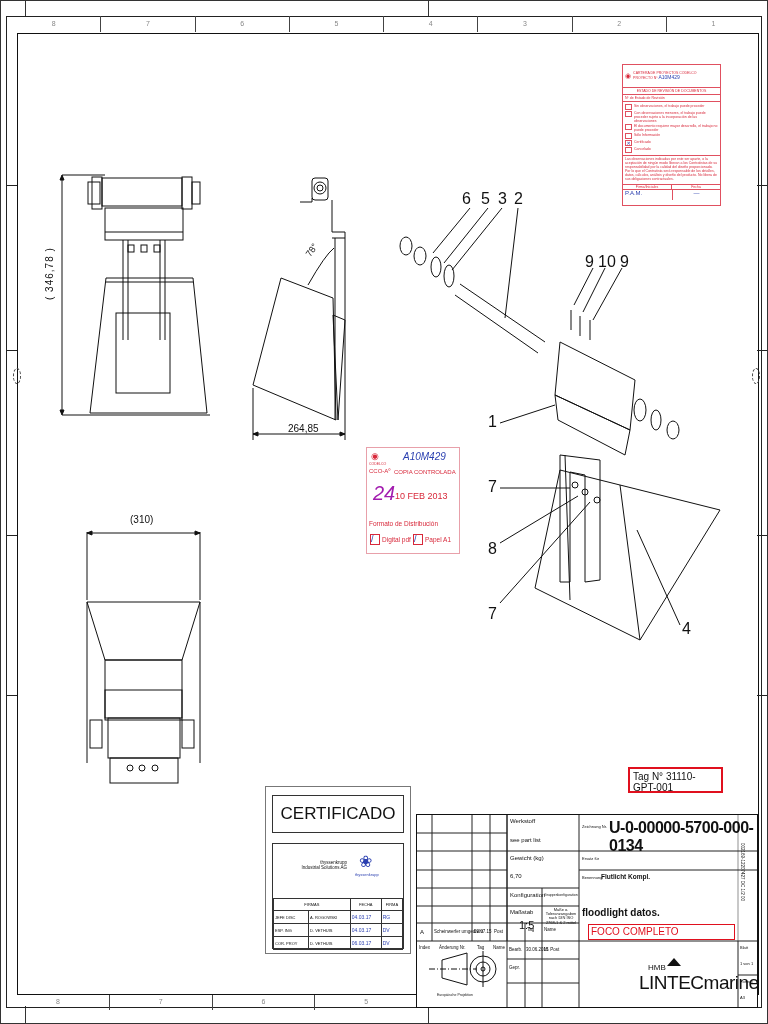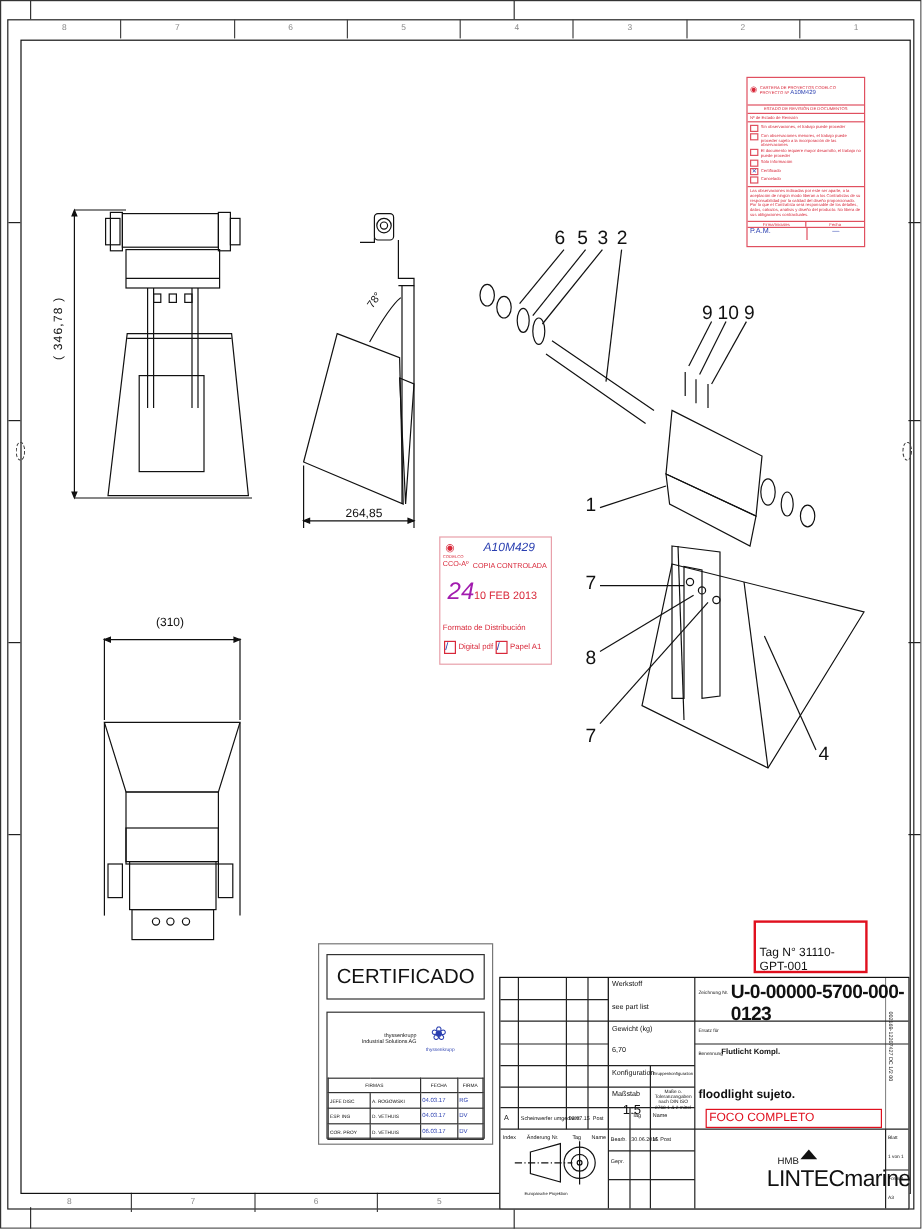--- a/index.html
+++ b/index.html
@@ -235,21 +235,21 @@
   <div class="abs" style="left:3px;top:86px;display:flex;align-items:center;gap:2px">
     <span style="width:8px;height:9px;border:1px solid #d8283a;color:#2a3fb0;font-size:9px;line-height:8px">/</span>
     <span style="font-size:6.5px">Digital pdf</span>
   </div>
   <div class="abs" style="left:46px;top:86px;display:flex;align-items:center;gap:2px">
     <span style="width:8px;height:9px;border:1px solid #d8283a;color:#2a3fb0;font-size:9px;line-height:8px">/</span>
     <span style="font-size:6.5px">Papel A1</span>
   </div>
 </div>
 
-<div class="abs" style="left:628px;top:767px;width:95px;height:26px;border:2px solid #e0101e;font-size:10px;padding:20px 3px;box-sizing:border-box">Tag N° 31110-GPT-001</div>
+<div class="abs" style="left:628px;top:767px;width:95px;height:26px;border:2px solid #e0101e;font-size:10px;padding:2px 3px;box-sizing:border-box">Tag N° 31110-GPT-001</div>
 
 <div class="abs" style="left:265px;top:786px;width:144px;height:166px;border:1px solid #777;background:#fff">
   <div class="abs" style="left:6px;top:8px;width:130px;height:36px;border:1px solid #333;font-size:17px;text-align:center;line-height:36px">CERTIFICADO</div>
   <div class="abs" style="left:6px;top:56px;width:130px;height:104px;border:1px solid #333">
     <div class="abs" style="left:14px;top:16px;font-size:4.5px;text-align:right;width:60px">
       <div>thyssenkrupp</div>
       <div>Industrial Solutions AG</div>
     </div>
     <div class="abs" style="left:86px;top:8px;font-size:16px;color:#2a3fb0">❀</div>
     <div class="abs" style="left:82px;top:28px;font-size:4px;color:#2a3fb0">thyssenkrupp</div>
@@ -345,25 +345,25 @@
   <div class="abs" style="left:76px;top:130px;font-size:4.5px">Name</div>
   <div class="abs" style="left:110px;top:112px;font-size:4.5px">Tag</div>
   <div class="abs" style="left:127px;top:112px;font-size:4.5px">Name</div>
   <div class="abs" style="left:92px;top:132px;font-size:4.5px">Bearb.</div>
   <div class="abs" style="left:109px;top:132px;font-size:4.5px">30.06.2015</div>
   <div class="abs" style="left:127px;top:132px;font-size:4.5px">M. Post</div>
   <div class="abs" style="left:92px;top:150px;font-size:4.5px">Gepr.</div>
   <div class="abs" style="left:20px;top:178px;font-size:3.5px">Europäische Projektion</div>
 
   <div class="abs" style="left:165px;top:9px;font-size:4px">Zeichnung Nr.</div>
-  <div class="abs" style="left:192px;top:4px;font-size:16px;font-weight:bold;letter-spacing:-0.5px">U-0-00000-5700-000-0123</div>
+  <div class="abs" style="left:192px;top:4px;font-size:16px;font-weight:bold;letter-spacing:-0.5px">U-0-00000-5700-000-0134</div>
   <div class="abs" style="left:165px;top:41px;font-size:4px">Ersatz für</div>
   <div class="abs" style="left:165px;top:60px;font-size:4px">Benennung</div>
   <div class="abs" style="left:184px;top:58px;font-size:6.5px;font-weight:bold">Flutlicht Kompl.</div>
-  <div class="abs" style="left:165px;top:92px;font-size:10px;font-weight:bold">floodlight sujeto.</div>
+  <div class="abs" style="left:165px;top:92px;font-size:10px;font-weight:bold">floodlight datos.</div>
   <div class="abs" style="left:171px;top:109px;width:147px;height:16px;border:1.5px solid #e0101e;color:#e0101e;font-size:10px;padding-left:2px;box-sizing:border-box;line-height:14px">FOCO COMPLETO</div>
 
   <div class="abs" style="left:231px;top:148px;font-size:8px;font-weight:normal">HMB</div>
   <div class="abs" style="left:250px;top:143px;width:0;height:0;border-left:7px solid transparent;border-right:7px solid transparent;border-bottom:8px solid #111"></div>
   <div class="abs" style="left:222px;top:157px;font-size:19px;letter-spacing:-0.5px">
     <span style="font-weight:normal">LINTEC</span><span>marine</span>
   </div>
 
   <div class="abs" style="left:323px;top:130px;font-size:4px">Blatt</div>
   <div class="abs" style="left:323px;top:146px;font-size:4px">1 von 1</div>

